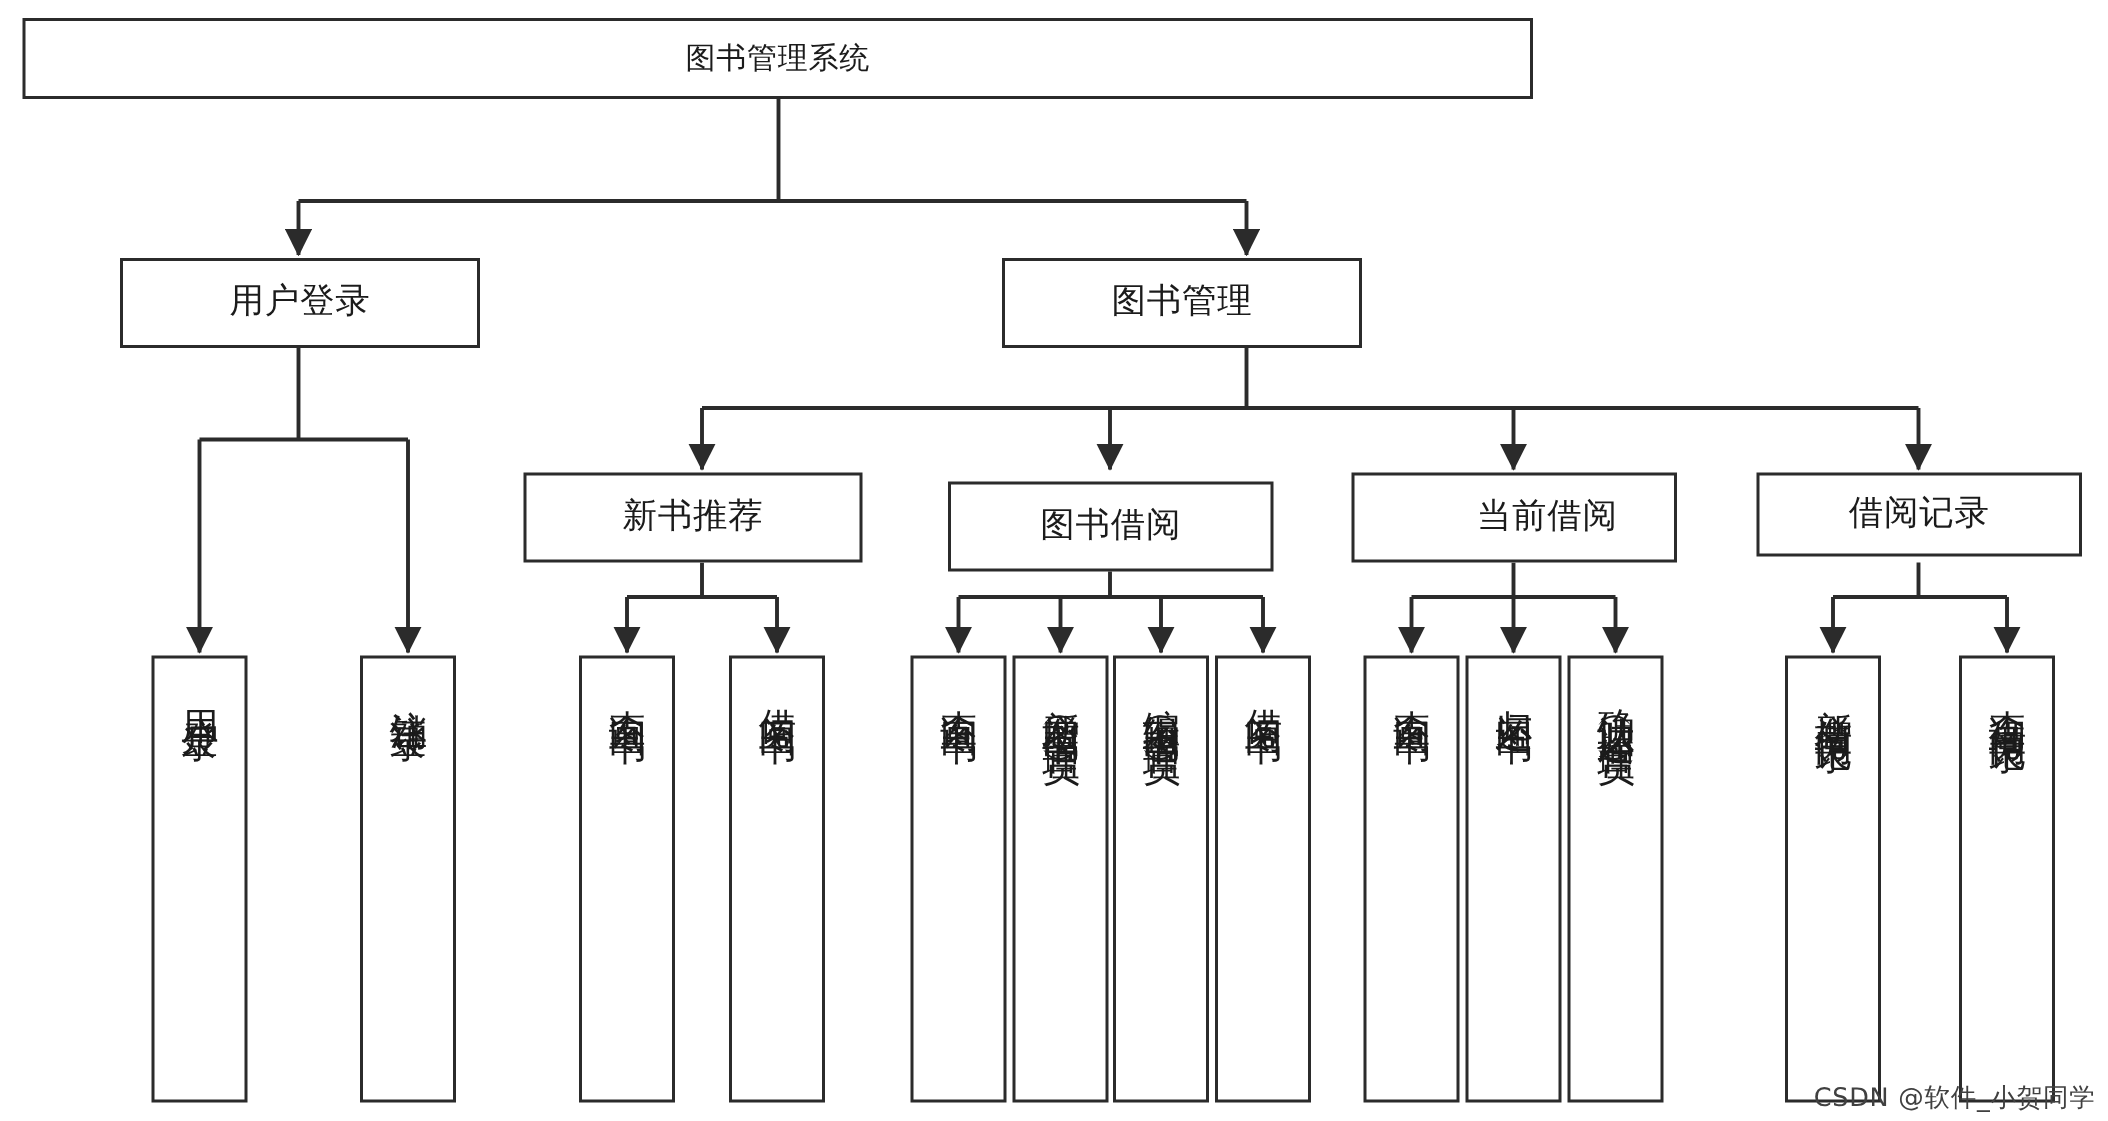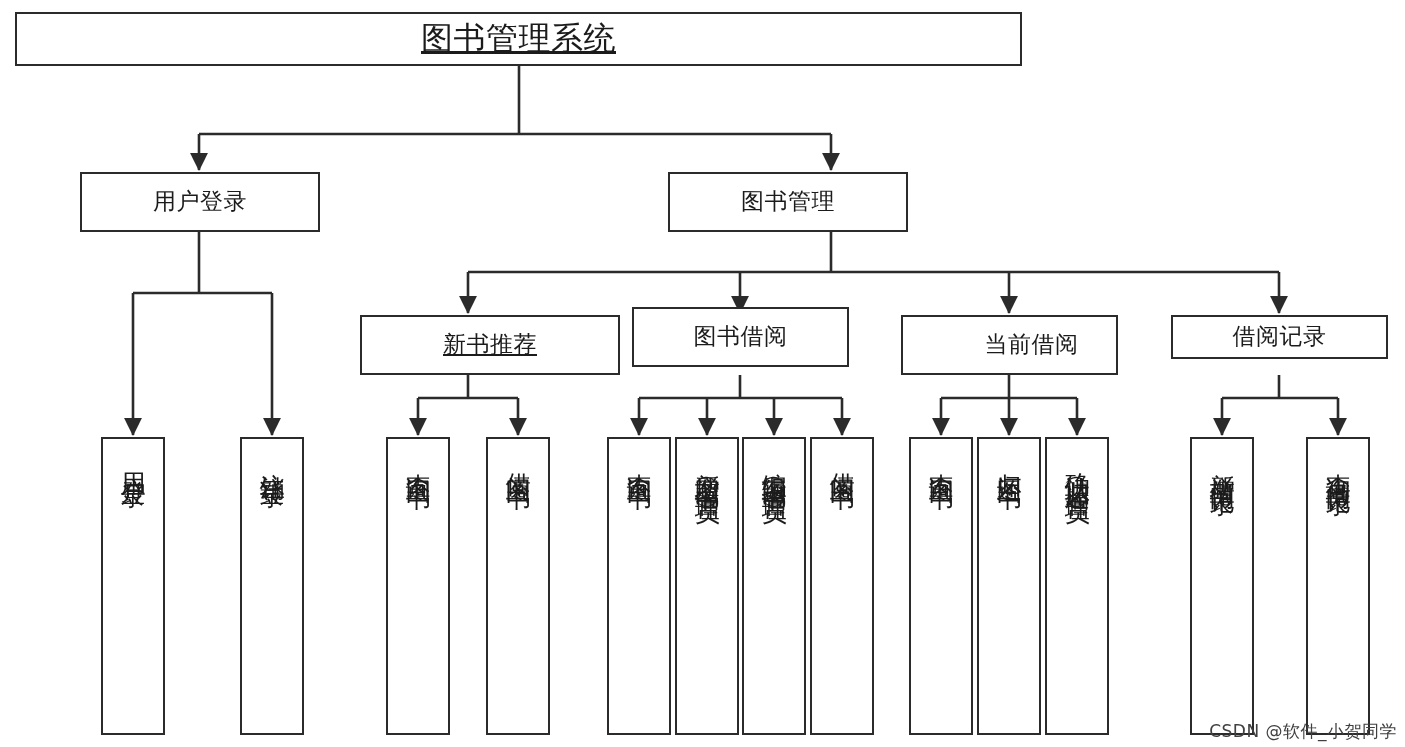--- a/index.html
+++ b/index.html
@@ -43,22 +43,21 @@
     display: block;
     line-height: 1.18;
     white-space: nowrap;
     letter-spacing: 0.5px;
   }
   
   .node.h .lbl {
     font-size: 23px;
   }
   .node.root .lbl {
-    font-size: 32px;
-    text-decoration: underline;
+    font-size: 20px;
   }
   
   .node.v {
     align-items: flex-start;
     padding-top: 14px;
   }
   .node.v .lbl {
     writing-mode: vertical-rl;
     text-orientation: upright;
     font-size: 25px;
@@ -138,33 +137,33 @@
   </div>
 
   <div class="node h" style="left:80px; top:172px; width:240px; height:60px;">
     <span class="lbl">用户登录</span>
   </div>
 
   <div class="node h" style="left:668px; top:172px; width:240px; height:60px;">
     <span class="lbl">图书管理</span>
   </div>
 
-  <div class="node h" style="left:360px; top:315px; width:260px; height:60px;text-decoration:underline;">
+  <div class="node h" style="left:349px; top:315px; width:226px; height:60px;">
     <span class="lbl">新书推荐</span>
   </div>
 
-  <div class="node h" style="left:632px; top:307px; width:217px; height:60px;">
+  <div class="node h" style="left:632px; top:321px; width:217px; height:60px;">
     <span class="lbl">图书借阅</span>
   </div>
 
   <div class="node h" style="left:901px; top:315px; width:217px; height:60px;padding-left:44px;">
     <span class="lbl">当前借阅</span>
   </div>
 
-  <div class="node h" style="left:1171px; top:315px; width:217px; height:44px;">
+  <div class="node h" style="left:1171px; top:315px; width:217px; height:56px;">
     <span class="lbl">借阅记录</span>
   </div>
 
   <div class="node v" style="left:101px; top:437px; width:64px; height:298px;">
     <span class="lbl">用户登录</span>
   </div>
 
   <div class="node v" style="left:240px; top:437px; width:64px; height:298px;">
     <span class="lbl">注销登录</span>
   </div>

